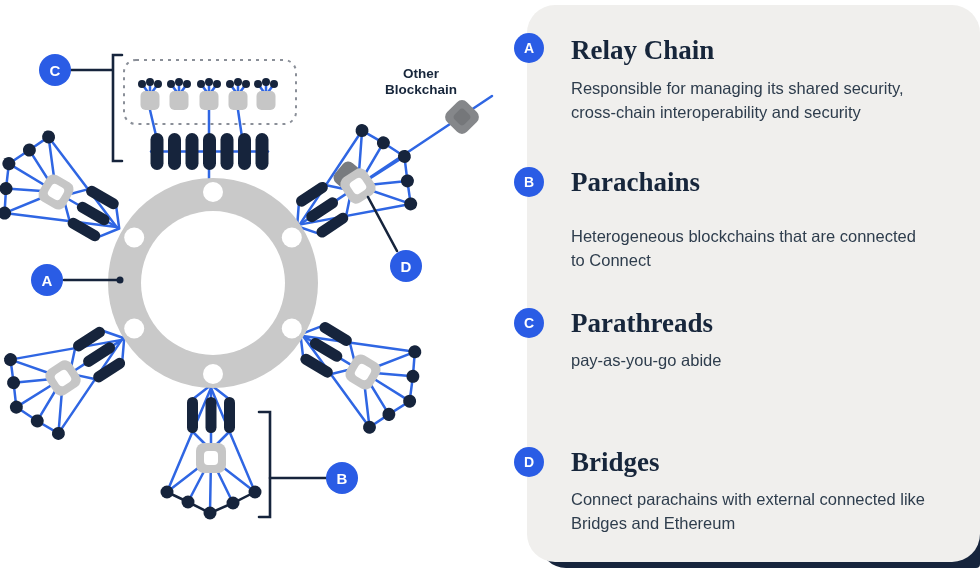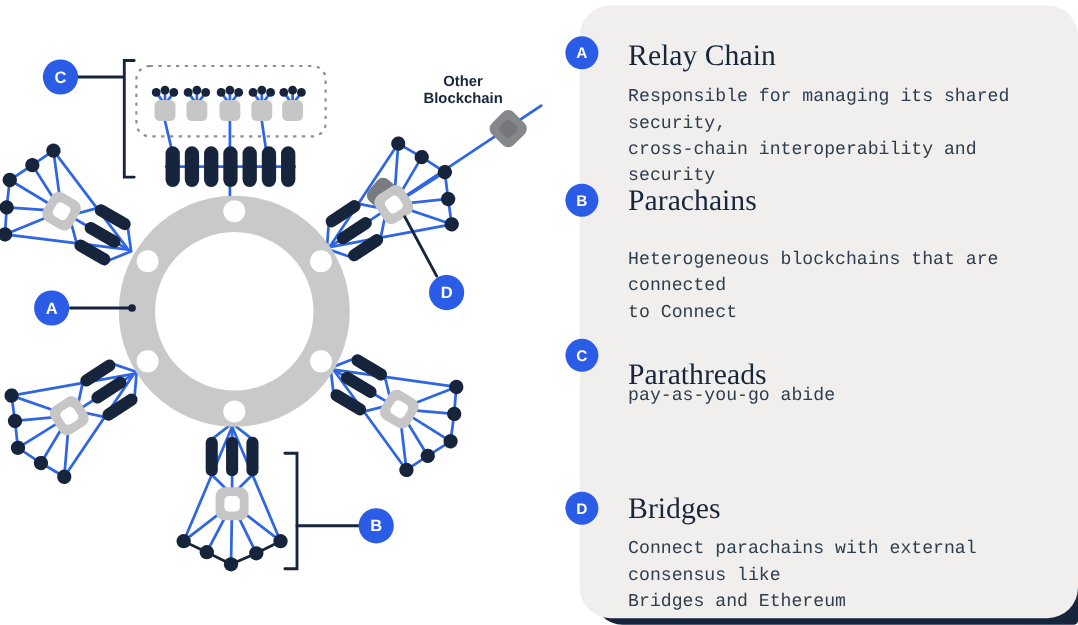--- a/index.html
+++ b/index.html
@@ -20,30 +20,30 @@
     background:#16243c;border-radius:0 0 4px 26px;z-index:1;}
 
   
   #legend-panel{position:absolute;left:527px;top:5px;width:453px;height:557px;
     background:#f0efed;border-radius:28px;z-index:2;}
   .legend-item{position:absolute;left:0;top:0;width:100%;}
   .lbadge{position:absolute;width:30px;height:30px;border-radius:50%;
     background:#2a5ce5;color:#ffffff;display:flex;align-items:center;justify-content:center;
     font:700 14px "Liberation Sans",sans-serif;left:-13px;}
   .ltitle{position:absolute;left:44px;width:395px;
-    font-family:"Liberation Serif",serif;font-weight:400;font-size:27px;line-height:32px;
+    font-family:"Liberation Serif",serif;font-weight:700;font-size:27px;line-height:32px;
     color:#17263b;}
   .ldesc{position:absolute;left:44px;width:395px;
     font-size:16.5px;line-height:24px;color:#2e3d4d;}
-  .ldesc span{display:block;font-family:Liberation Mono, monospace;}
+  .ldesc span{display:block;}
 
   
   #li-a .lbadge{top:28px}  #li-a .ltitle{top:29px}  #li-a .ldesc{top:71px}
   #li-b .lbadge{top:162px} #li-b .ltitle{top:161px} #li-b .ldesc{top:219px}
-  #li-c .lbadge{top:303px} #li-c .ltitle{top:319px} #li-c .ldesc{top:343px}
+  #li-c .lbadge{top:303px} #li-c .ltitle{top:302px} #li-c .ldesc{top:343px}
   #li-d .lbadge{top:442px} #li-d .ltitle{top:441px} #li-d .ldesc{top:482px}
 
   .blue-ln{stroke:#2f66e3;stroke-width:2.5;fill:none;stroke-linecap:round;}
   .navy-ln{stroke:#16243c;stroke-width:2.6;fill:none;stroke-linecap:round;}
 </style>
 </head>
 <body>
 
 <div id="stage">
 
@@ -205,19 +205,19 @@
       <div class="ltitle">Parathreads</div>
       <div class="ldesc">
         <span>pay-as-you-go abide</span>
       </div>
     </div>
 
     <div class="legend-item" id="li-d">
       <div class="lbadge">D</div>
       <div class="ltitle">Bridges</div>
       <div class="ldesc">
-        <span>Connect parachains with external consensus like</span>
+        <span>Connect parachains with external connected like</span>
         <span>Bridges and Ethereum</span>
       </div>
     </div>
 
   </div>
 </div>
 
 </body></html>

